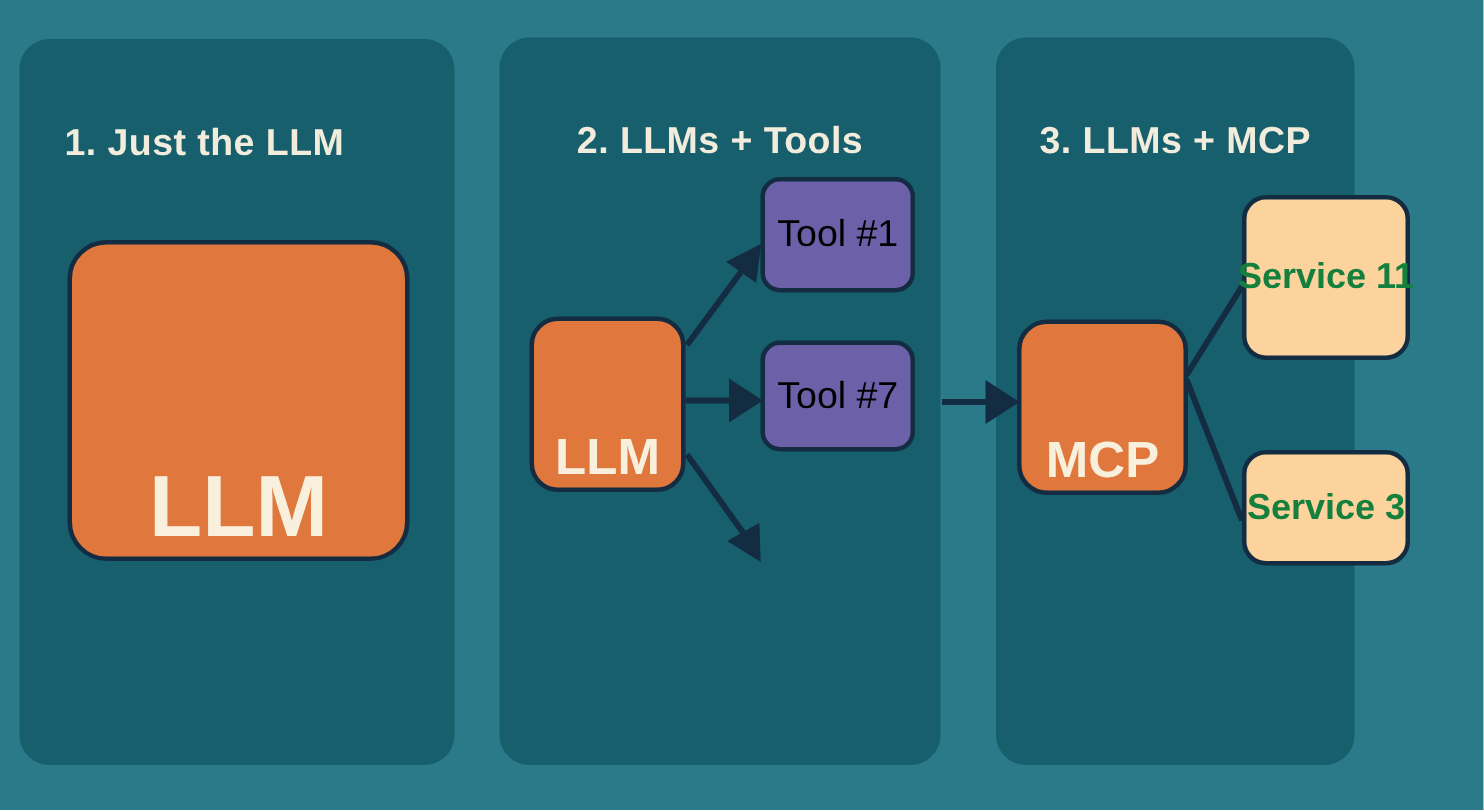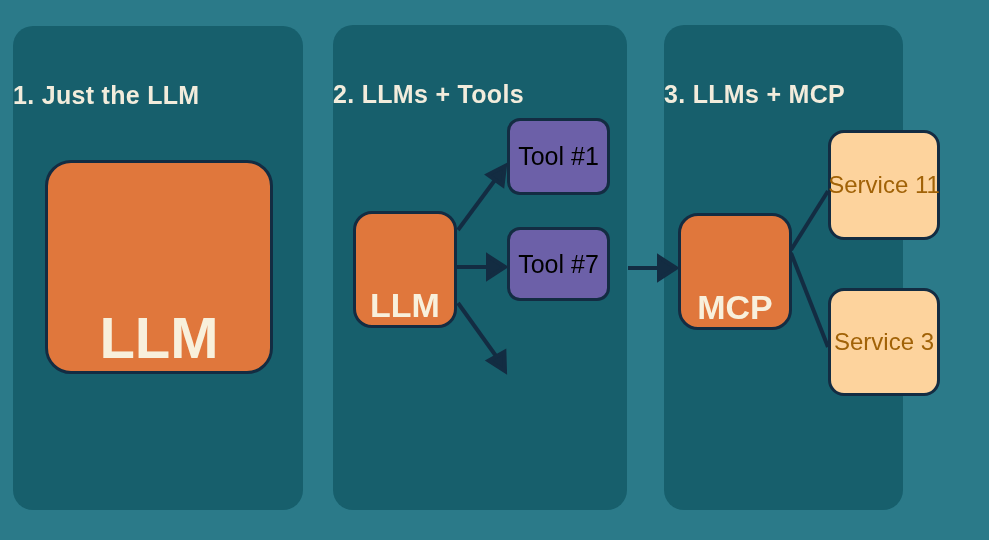--- a/index.html
+++ b/index.html
@@ -11,41 +11,41 @@
   .panel{
     position:absolute;top:25px;height:485px;
     background:#175f6c;border-radius:20px;
   }
   .panel-1{left:13px;top:26px;width:290px;height:484px;}
   .panel-2{left:333px;width:294px;}
   .panel-3{left:664px;width:239px;}
   .panel-title{
     position:absolute;top:55px;left:0;right:0;
     color:#f2ecdc;font-size:25px;font-weight:700;letter-spacing:.3px;
-    white-space:nowrap;
+    text-align:center;white-space:nowrap;
   }
-  .panel-1 .panel-title{text-align:left;}
+  .panel-1 .panel-title{text-align:left;padding-left:30px;}
   .node{
     position:absolute;display:flex;align-items:center;justify-content:center;
     border:3px solid #132c42;box-sizing:border-box;z-index:2;
     white-space:nowrap;
   }
   .orange{background:#e0773c;color:#f8f0dc;font-weight:700;align-items:flex-end;}
   .purple{background:#6c60a8;color:#000000;font-weight:400;}
-  .peach{background:#fdd39d;color:#a16207;font-weight:400;}
+  .peach{background:#fdd39d;color:#15803d;font-weight:700;}
   .node-llm-solo{left:45px;top:160px;width:228px;height:214px;border-radius:26px;font-size:58px;}
   .node-llm-tools{left:353px;top:211px;width:104px;height:117px;border-radius:19px;font-size:34px;}
   .node-tool{left:507px;width:103px;border-radius:13px;font-size:25px;}
   .node-tool-1{top:118px;height:77px;}
   .node-tool-2{top:227px;height:74px;}
   .node-tool-3{top:338px;height:74px;}
   .node-mcp{left:678px;top:213px;width:114px;height:117px;border-radius:20px;font-size:34px;}
   .node-service{left:828px;width:112px;border-radius:16px;font-size:24px;}
   .node-service-11{top:130px;height:110px;}
-  .node-service-3{top:288px;height:108px;}
+  .node-service-3{top:300px;height:77px;}
   .edges{position:absolute;left:0;top:0;z-index:1;pointer-events:none;}
 </style>
 </head>
 <body>
 
 <div class="canvas">
 
   <div class="panel panel-1">
     <div class="panel-title">1. Just the LLM</div>
   </div>

